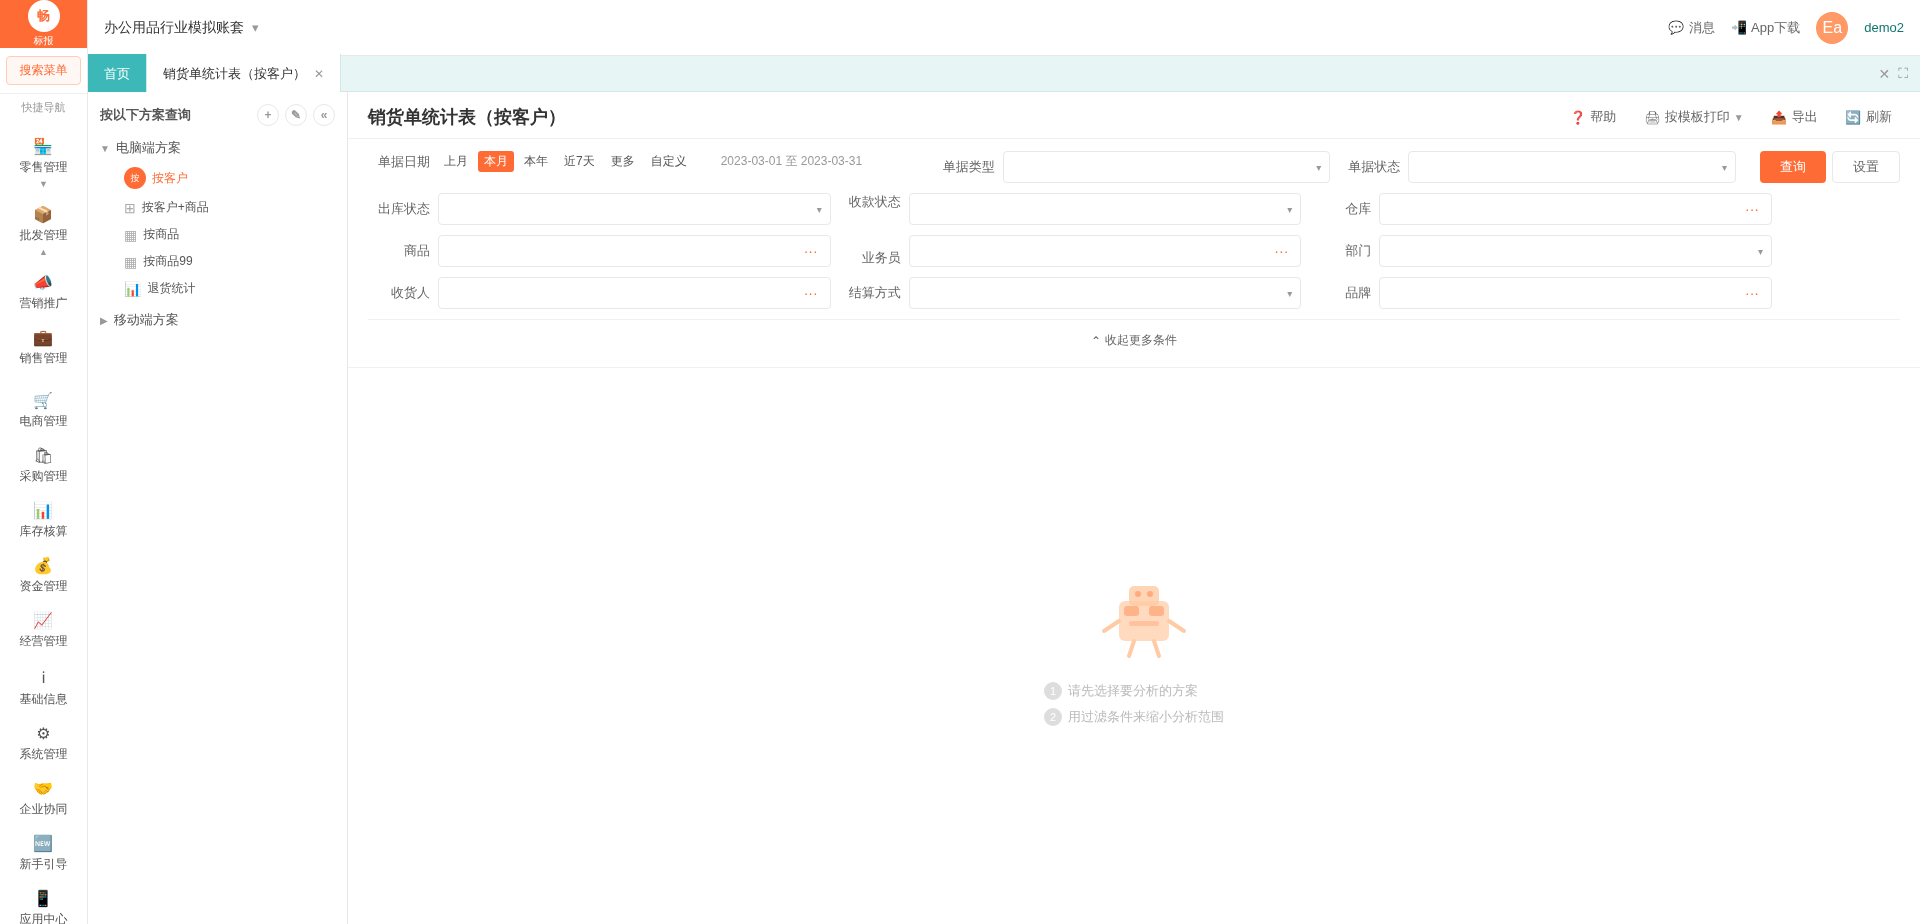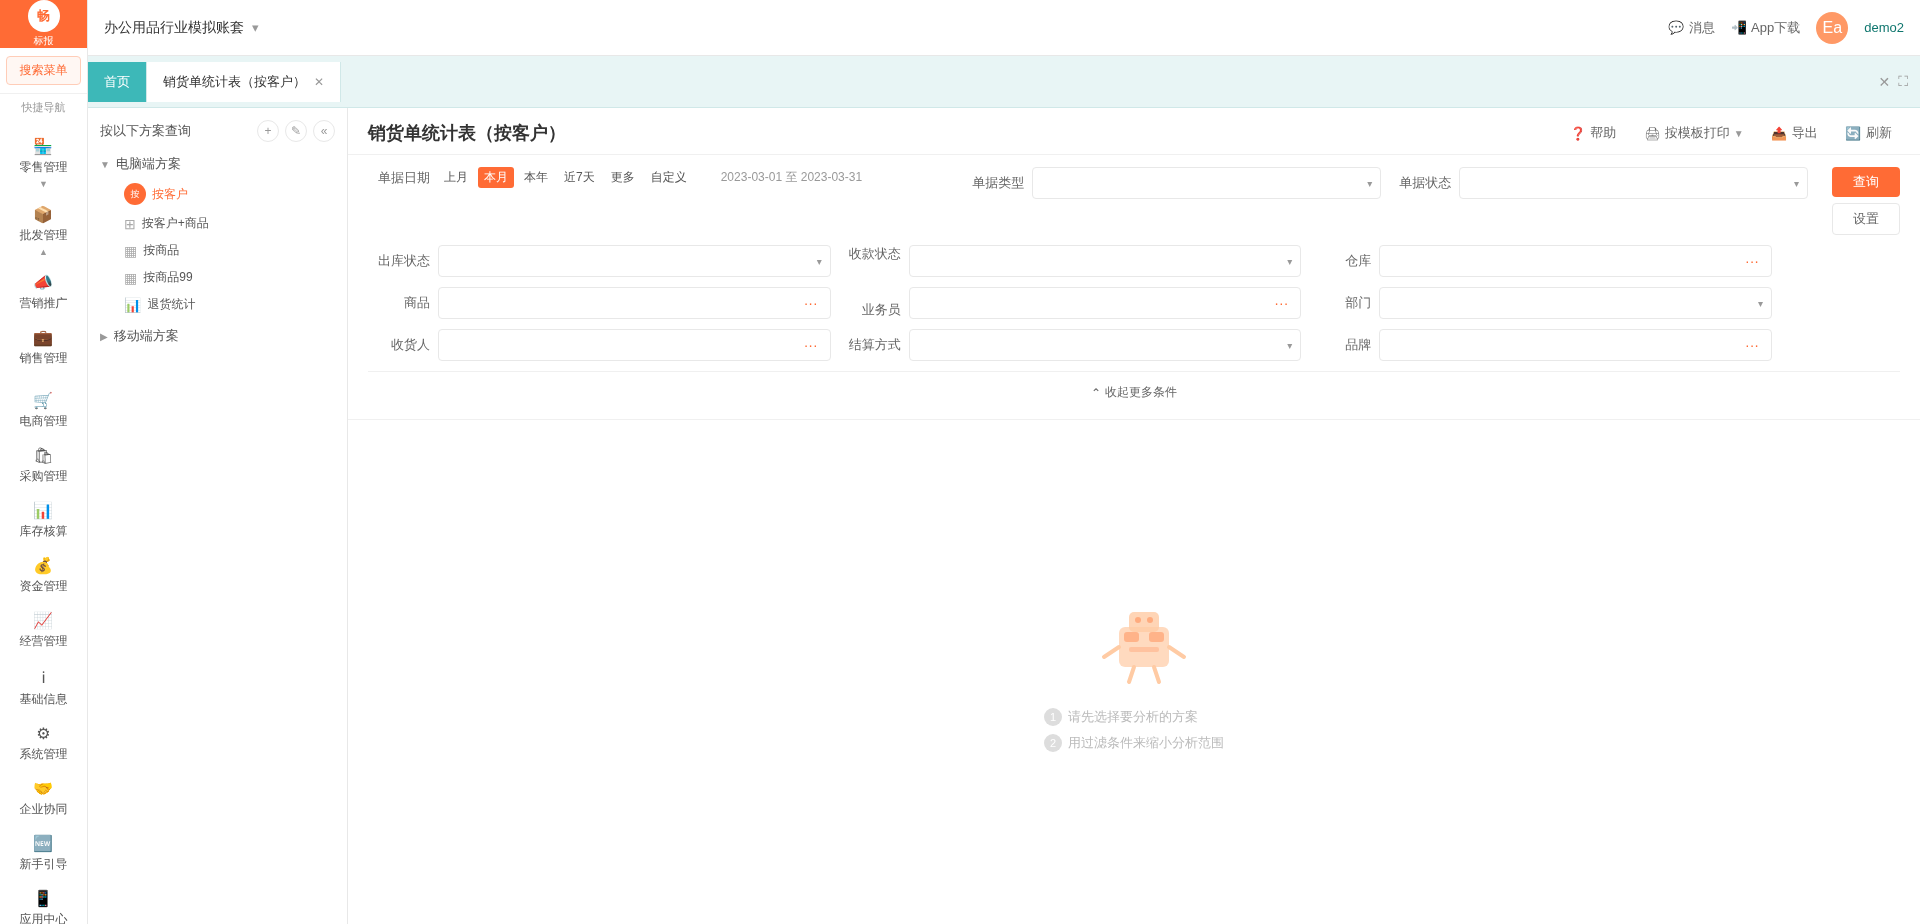--- a/index.html
+++ b/index.html
@@ -23,32 +23,32 @@
     
     .top-header { height: 56px; background: #fff; border-bottom: 1px solid #e8e8e8; display: flex; align-items: center; padding: 0 16px; justify-content: space-between; }
     .header-left { display: flex; align-items: center; gap: 8px; }
     .header-title { font-size: 14px; color: #333; }
     .header-dropdown { color: #999; cursor: pointer; }
     .header-right { display: flex; align-items: center; gap: 16px; }
     .header-btn { display: flex; align-items: center; gap: 4px; color: #666; font-size: 13px; cursor: pointer; }
     .user-avatar { width: 32px; height: 32px; border-radius: 50%; background: #ff9966; display: flex; align-items: center; justify-content: center; color: #fff; font-size: 16px; overflow: hidden; }
 
     
-    .tab-bar { height: 52px; background: #e8f5f5; display: flex; align-items: center; padding: 0 0; border-bottom: 1px solid #d0e8e8; }
+    .tab-bar { height: 36px; background: #e8f5f5; display: flex; align-items: center; padding: 0 0; border-bottom: 1px solid #d0e8e8; }
     .tab-item { height: 40px; display: flex; align-items: center; padding: 0 16px; font-size: 13px; cursor: pointer; border-right: 1px solid #d0e8e8; color: #555; background: #e8f5f5; }
     .tab-item.active { background: #fff; color: #333; border-bottom: none; }
     .tab-close { margin-left: 8px; color: #999; font-size: 12px; cursor: pointer; }
     .tab-item.home { background: #3db8b8; color: #fff; }
 
     
     .page-content { flex: 1; display: flex; overflow: hidden; background: #fff; }
 
     
     .left-panel { width: 260px; border-right: 1px solid #e8e8e8; padding: 12px 0; overflow-y: auto; background: #fff; }
-    .left-panel-header { display: flex; align-items: center; justify-content: space-between; padding: 0 12px 8px; }
+    .left-panel-header { display: flex; align-items: center; justify-content: space-between; padding: 0 12px 8px; font-weight: bold; }
     .left-panel-title { font-size: 13px; color: #555; }
     .left-panel-actions { display: flex; gap: 6px; }
     .panel-icon-btn { width: 22px; height: 22px; border-radius: 50%; border: 1px solid #e8e8e8; display: flex; align-items: center; justify-content: center; font-size: 12px; color: #999; cursor: pointer; }
     .tree-item { padding: 5px 12px; display: flex; align-items: center; gap: 6px; cursor: pointer; color: #555; font-size: 13px; }
     .tree-toggle { color: #999; font-size: 10px; }
     .tree-children { padding-left: 12px; }
     .tree-child-item { padding: 5px 12px 5px 24px; display: flex; align-items: center; gap: 6px; cursor: pointer; color: #555; font-size: 12px; }
     .tree-child-item.active { color: #ff6b35; }
     .orange-circle { width: 22px; height: 22px; background: #ff6b35; border-radius: 50%; display: flex; align-items: center; justify-content: center; color: #fff; font-size: 10px; }
 
@@ -68,21 +68,21 @@
     .date-quick-btn.active { background: #ff6b35; color: #fff; border-radius: 3px; }
     .date-range-text { color: #999; font-size: 12px; margin-left: 8px; }
     .filter-dots { color: #ff6b35; font-size: 14px; cursor: pointer; padding: 0 4px; }
     .chevron-icon { color: #999; font-size: 10px; }
     .collapse-btn { display: flex; align-items: center; justify-content: center; gap: 4px; color: #666; font-size: 12px; cursor: pointer; padding: 6px; width: 100%; text-align: center; }
 
     
     .search-action-btn { padding: 6px 20px; border-radius: 4px; font-size: 13px; cursor: pointer; border: none; }
     .btn-primary { background: #ff6b35; color: #fff; }
     .btn-secondary { background: #fff; color: #666; border: 1px solid #e8e8e8; }
-    .search-btns { display: flex; flex-direction: column; gap: 6px; margin-left: 16px; }
+    .search-btns { display: flex; flex-direction: row; gap: 6px; margin-left: 16px; }
 
     
     .empty-state { flex: 1; display: flex; flex-direction: column; align-items: center; justify-content: center; gap: 16px; }
     .empty-icon { width: 100px; height: 100px; position: relative; }
     .empty-hints { display: flex; flex-direction: column; gap: 8px; }
     .hint-item { display: flex; align-items: flex-start; gap: 6px; color: #bbb; font-size: 13px; }
     .hint-num { width: 18px; height: 18px; background: #ddd; border-radius: 50%; display: flex; align-items: center; justify-content: center; font-size: 11px; color: #fff; flex-shrink: 0; }
   </style>
 </head>
 <body>

